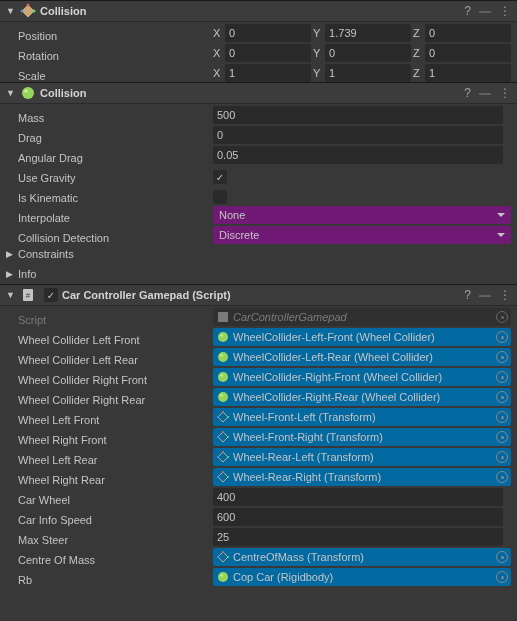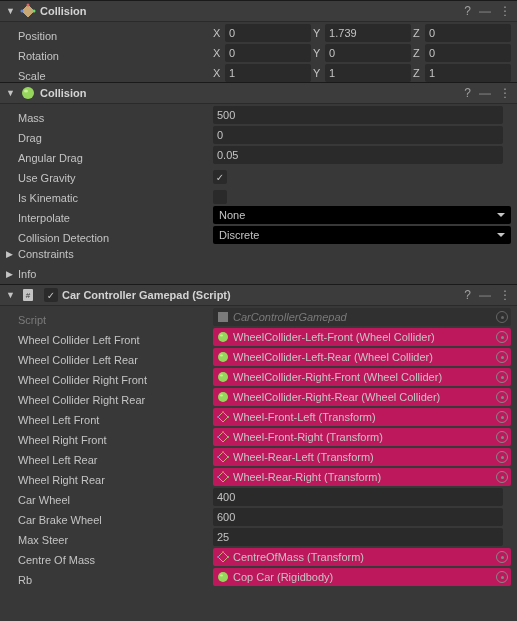--- a/index.html
+++ b/index.html
@@ -53,21 +53,21 @@
     display: flex;
     align-items: center;
     justify-content: center;
     font-size: 10px;
     color: #c4c4c4;
   }
   .checkbox.checked::after { content: "✓"; }
   
   .dropdown {
     flex: 1;
-    background: #000000;
+    background: #701a75;
     border-radius: 2px;
     height: 18px;
     display: flex;
     align-items: center;
     padding: 0 6px;
     margin-right: 6px;
     position: relative;
     color: #c4c4c4;
   }
   .dropdown::after {
@@ -83,21 +83,21 @@
   .foldout-row {
     display: flex;
     align-items: center;
     height: 20px;
     padding-left: 6px;
   }
   .foldout-row .fold-arrow { width: 12px; font-size: 9px; color: #c4c4c4; }
   
   .object-field {
     flex: 1;
-    background: #be185d;
+    background: #0369a1;
     border-radius: 2px;
     height: 18px;
     display: flex;
     align-items: center;
     padding: 0 4px;
     margin-right: 6px;
     position: relative;
   }
   .object-field .obj-icon { width: 12px; height: 12px; margin-right: 4px; flex-shrink: 0; }
   .object-field .obj-text { flex: 1; white-space: nowrap; overflow: hidden; }
@@ -402,21 +402,21 @@
         <span class="picker"></span>
       </div>
     </div>
   </div>
 <div id="number-fields">
     <div class="row">
       <span class="label">Car Wheel</span>
       <div class="full-field"><input type="text" value="400" style=""></div>
     </div>
     <div class="row">
-      <span class="label">Car Brake Wheel</span>
+      <span class="label">Car Info Speed</span>
       <div class="full-field"><input type="text" value="600" style=""></div>
     </div>
     <div class="row">
       <span class="label">Max Steer</span>
       <div class="full-field"><input type="text" value="25" style=""></div>
     </div>
   </div>
 
 <div class="row">
   <span class="label">Centre Of Mass</span>

